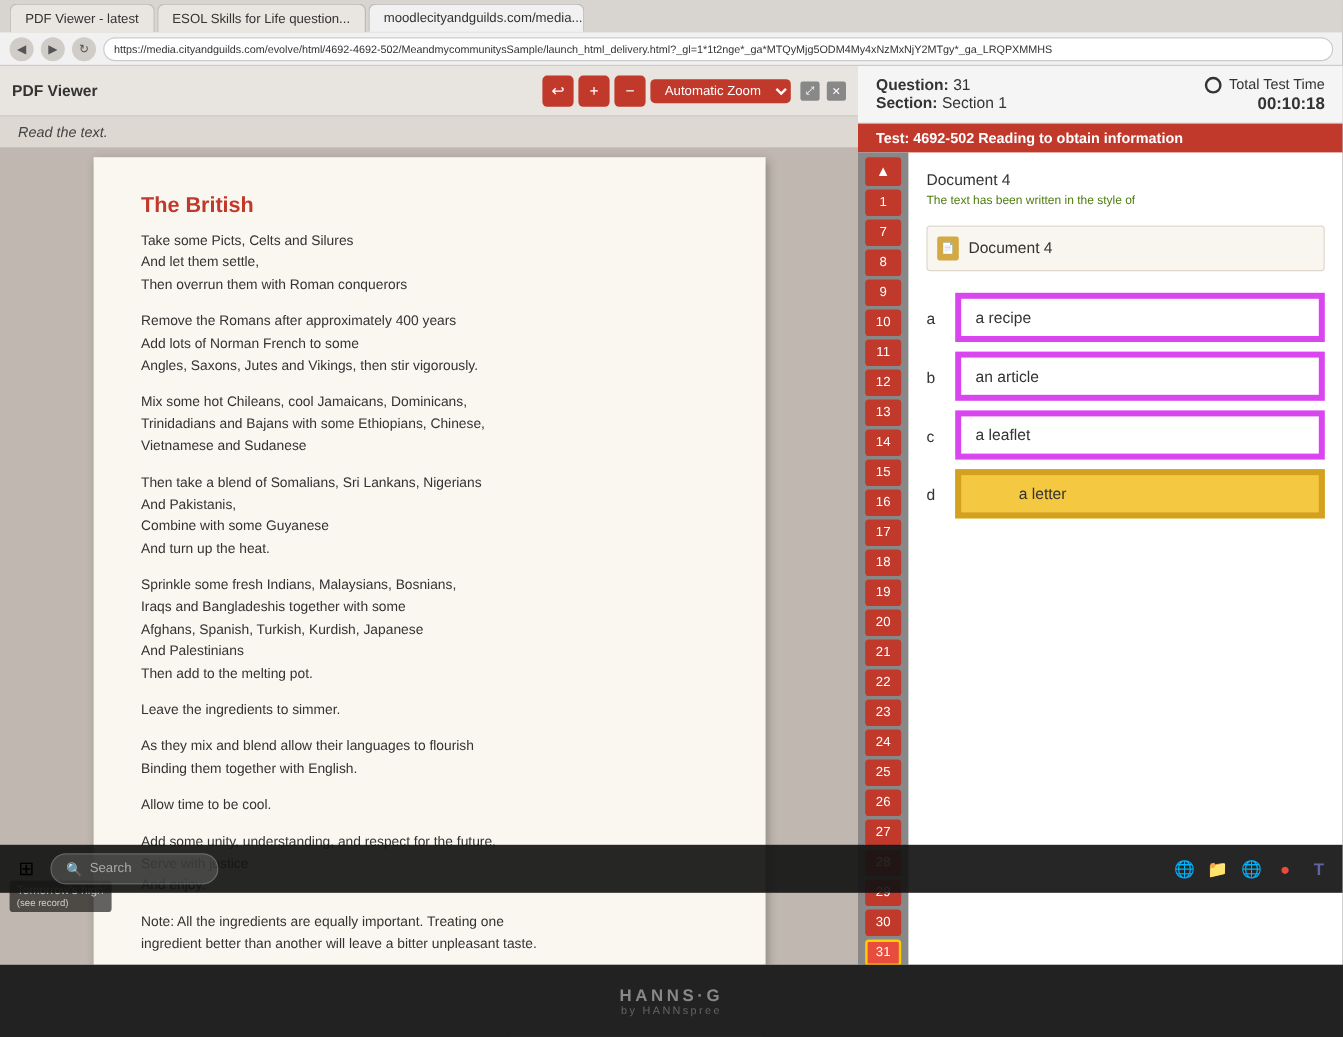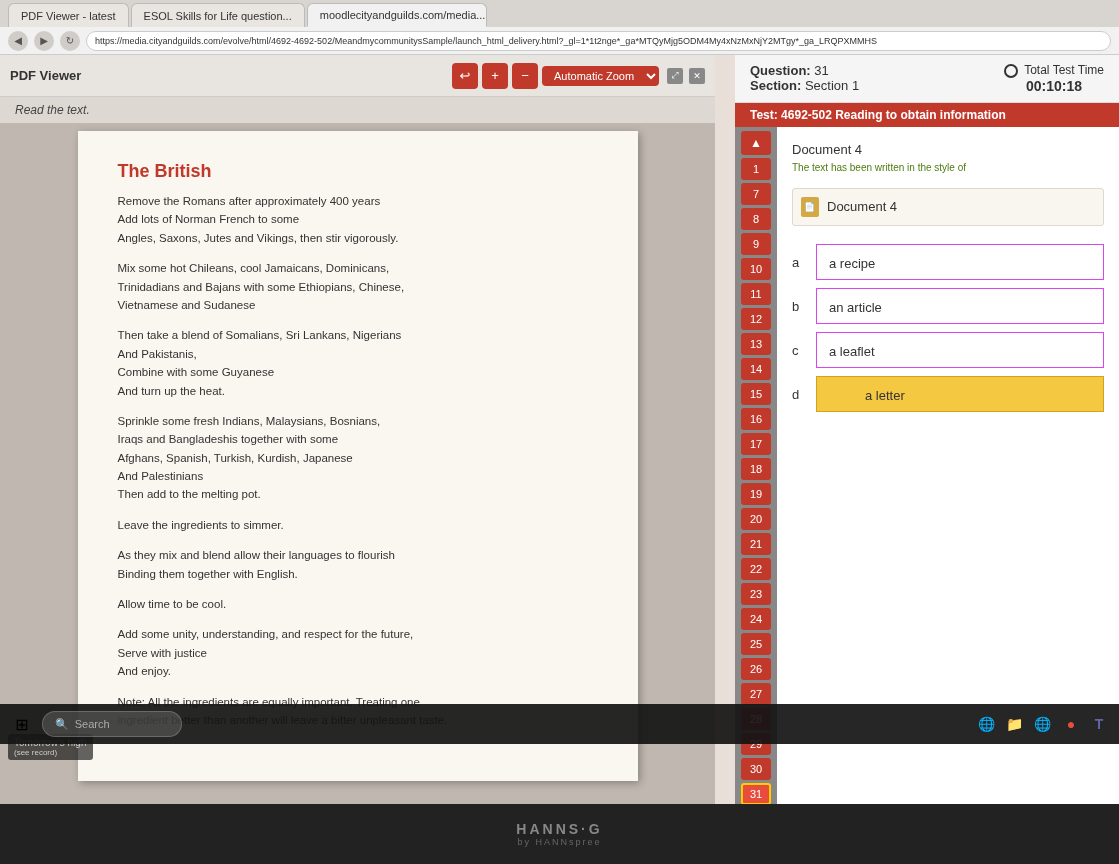--- a/index.html
+++ b/index.html
@@ -96,21 +96,20 @@
       color: #333;
       display: flex;
       align-items: center;
       overflow: hidden;
     }
 
     
     .main-area {
       display: flex;
       height: calc(100% - 55px);
-      gap: 20px;
     }
 
     
     .pdf-panel {
       width: 715px;
       background: #b8b0a8;
       display: flex;
       flex-direction: column;
       position: relative;
     }
@@ -233,21 +232,21 @@
     .question-meta {
       font-size: 13px;
       color: #333;
     }
 
     .question-meta .bold {
       font-weight: bold;
     }
 
     .timer-area {
-      text-align: center;
+      text-align: right;
       font-size: 12px;
       color: #333;
     }
 
     .timer-icon {
       display: inline-block;
       width: 14px; height: 14px;
       border-radius: 50%;
       border: 2px solid #333;
       margin-right: 3px;
@@ -365,21 +364,21 @@
       color: #333;
       width: 16px;
       display: flex;
       align-items: center;
       padding-top: 2px;
     }
 
     .answer-option {
       flex: 1;
       padding: 8px 12px;
-      border: 1px solid #d946ef;
+      border: 5px solid #d946ef;
       background: white;
       font-size: 13px;
       color: #333;
       cursor: pointer;
       min-height: 36px;
       display: flex;
       align-items: flex-end;
     }
 
     .answer-option.selected {
@@ -519,20 +518,25 @@
           <div class="pdf-window-controls">
             <div class="win-btn">⤢</div>
             <div class="win-btn">✕</div>
           </div>
         </div>
         <div class="pdf-read-text">Read the text.</div>
         <div class="pdf-content-area">
           <div class="pdf-document">
             <div class="poem-title">The British</div>
             <div class="poem-body">
+              <div class="poem-stanza">
+                Take some Picts, Celts and Silures<br>
+                And let them settle,<br>
+                Then overrun them with Roman conquerors
+              </div>
               <div class="poem-stanza">
                 Remove the Romans after approximately 400 years<br>
                 Add lots of Norman French to some<br>
                 Angles, Saxons, Jutes and Vikings, then stir vigorously.
               </div>
               <div class="poem-stanza">
                 Mix some hot Chileans, cool Jamaicans, Dominicans,<br>
                 Trinidadians and Bajans with some Ethiopians, Chinese,<br>
                 Vietnamese and Sudanese
               </div>

